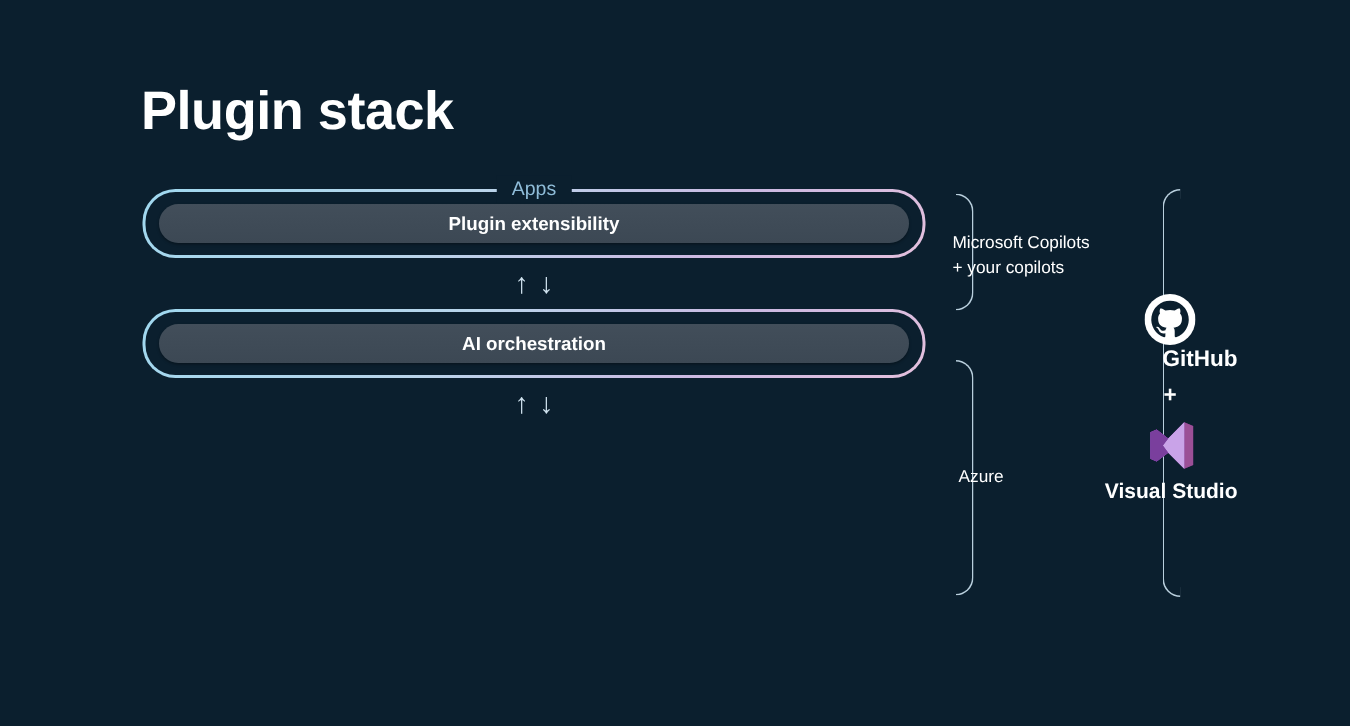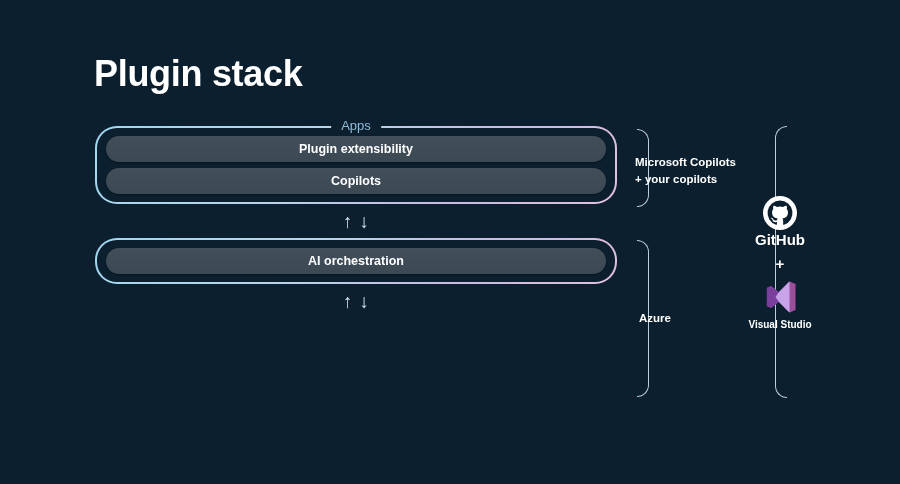--- a/index.html
+++ b/index.html
@@ -100,40 +100,40 @@
     border: 1.4px solid #b9cfdd;
     border-left: none;
     border-radius: 0 14px 14px 0;
     width: 11px;
     pointer-events: none;
   }
   .annot-label {
     position: absolute;
     color: #ffffff;
     font-size: 11.5px;
-    font-weight: bold;
+    font-weight: normal;
     line-height: 17px;
     white-space: pre-line;
   }
 
   .brace-outer {
     position: absolute;
     left: 775px;
     top: 126px;
     width: 11px;
     height: 270px;
     border: 1.4px solid #b9cfdd;
     border-right: none;
     border-radius: 14px 0 0 14px;
   }
 
   
   .logo-block {
     position: absolute;
-    text-align: center;
+    text-align: right;
     width: 90px;
   }
   .logo-caption {
     color: #ffffff;
     font-weight: bold;
   }
   .gh-mark {
     width: 34px;
     height: 34px;
     margin: 0 auto;
@@ -154,21 +154,20 @@
 <body>
 
 <div class="slide-title">Plugin stack</div>
 
 <div class="stack">
 
   <div class="layer">
     <div class="layer-caption">Apps</div>
     <div class="layer-inner">
       <div class="pill">Plugin extensibility</div>
-      <div class="pill">Copilots</div>
     </div>
   </div>
 
   <div class="arrows">
     <span>↑</span>
     <span>↓</span>
   </div>
 
   <div class="layer">
     <div class="layer-inner">
@@ -205,14 +204,14 @@
 <div class="logo-block" style="left:735px; top:278px;">
   <svg width="38" height="38" viewBox="0 0 64 64" style="display:block;margin:0 auto;">
     <path fill="#68217a" d="M48 6 30 24 17 14 10 17v30l7 3 13-10 18 18 10-4V10z"></path>
     <path fill="#9b4f96" d="M48 6v52l10-4V10z"></path>
     <path fill="#b179d6" d="M48 6 30 24l-6 8 6 8 18 18V6z"></path>
     <path fill="#68217a" d="M10 17v30l7 3 13-10-6-8 6-8-13-10z"></path>
     <path fill="#8f5fc4" d="M17 14 10 17v30l7 3 13-10-6-8 6-8z"></path>
     <path fill="#c9a3e8" d="m30 24 18-18v52L30 40l-6-8z"></path>
     <path fill="#7a3f9d" d="m17 14 13 10-6 8 6 8-13 10-7-3V17z"></path>
   </svg>
-  <div class="logo-caption" style="font-size:10px; margin-top:3px;">Visual Studio</div>
+  <div class="logo-caption" style="font-size:14px; margin-top:3px;">Visual Studio</div>
 </div>
 
 </body></html>

